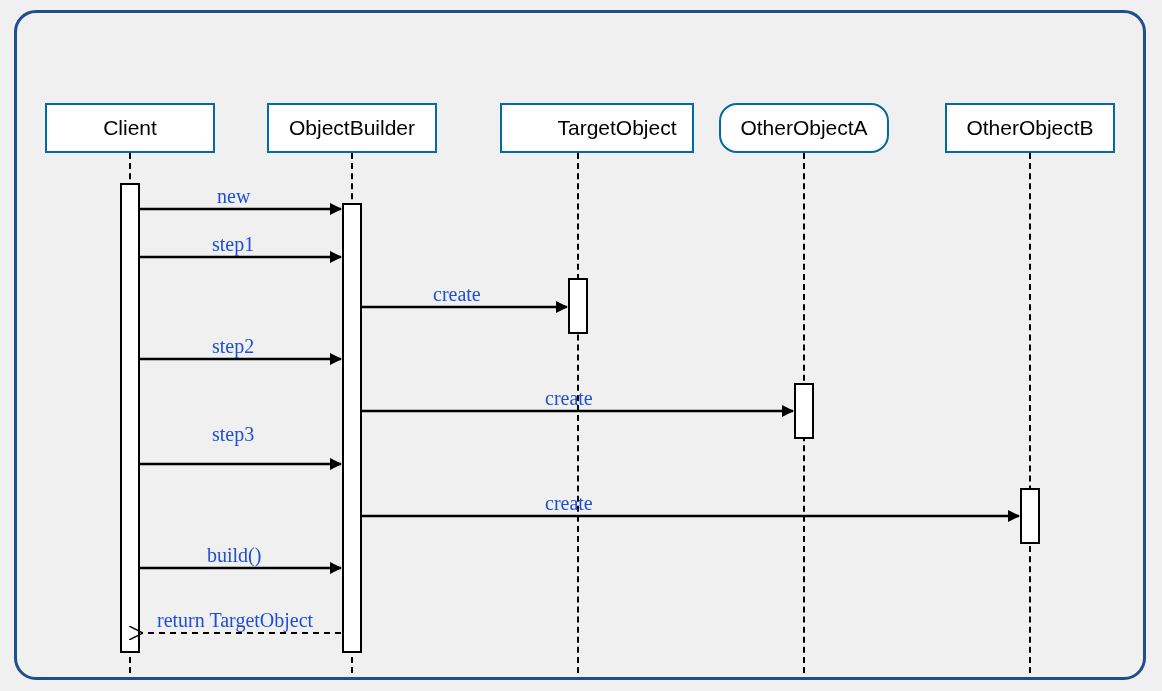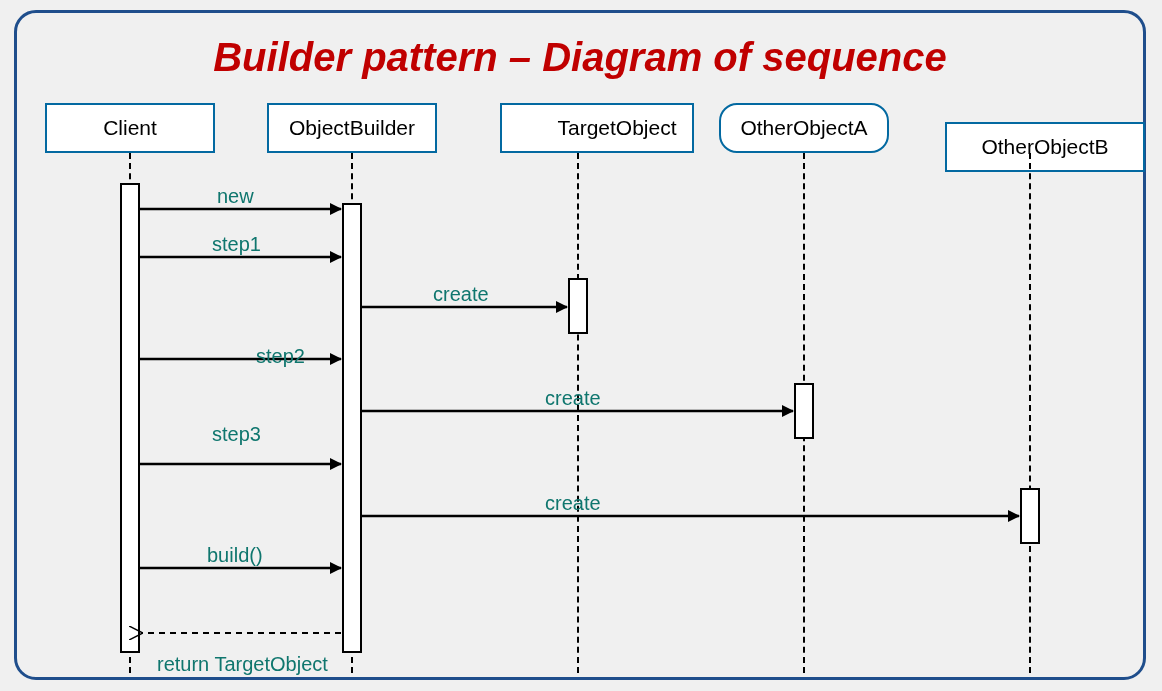--- a/index.html
+++ b/index.html
@@ -64,45 +64,45 @@
     position: absolute;
     left: 0;
     top: 0;
     width: 1132px;
     height: 670px;
     pointer-events: none;
   }
   .msg-label {
     position: absolute;
     font-size: 20px;
-    color: #0f766e;
+    color: #1d4ed8;
     white-space: nowrap;
+    font-family: Liberation Serif, serif;
   }
 </style>
 </head>
 <body>
 
 <div class="stage">
   <div class="frame">
 
-    <div class="title">Builder pattern – Diagram of sequence</div>
 
     <div class="lifeline-head" style="left:28px;  width:170px;">
         <span>Client</span>
       </div>
     <div class="lifeline-head" style="left:250px; width:170px;">
         <span>ObjectBuilder</span>
       </div>
     <div class="lifeline-head" style="left:483px; width:194px;padding-left:40px;">
         <span>TargetObject</span>
       </div>
     <div class="lifeline-head" style="left:702px; width:170px;border-radius:18px;">
         <span>OtherObjectA</span>
       </div>
-    <div class="lifeline-head" style="left:928px; width:200px;margin-top:19px;">
+    <div class="lifeline-head" style="left:928px; width:170px;">
         <span>OtherObjectB</span>
       </div>
 
     <div class="lifeline-dash" style="left:112px;  height:520px;"></div>
     <div class="lifeline-dash" style="left:334px;  height:520px;"></div>
     <div class="lifeline-dash" style="left:560px;  height:520px;"></div>
     <div class="lifeline-dash" style="left:786px;  height:520px;"></div>
     <div class="lifeline-dash" style="left:1012px; height:520px;"></div>
 
     <div class="activation" style="left:103px; top:170px; width:20px; height:470px;"></div>
@@ -136,21 +136,21 @@
       <line x1="345" y1="503" x2="1002" y2="503" stroke="#000" stroke-width="2.5" marker-end="url(#arrow-solid)"></line>
 
       <line x1="123" y1="555" x2="324" y2="555" stroke="#000" stroke-width="2.5" marker-end="url(#arrow-solid)"></line>
 
       <line x1="324" y1="620" x2="124" y2="620" stroke="#000" stroke-width="2" stroke-dasharray="6 5" marker-end="url(#arrow-open)"></line>
     </svg>
 
     <div class="msg-label" style="left:200px; top:172px;">new</div>
     <div class="msg-label" style="left:195px; top:220px;text-align:right;">step1</div>
     <div class="msg-label" style="left:416px; top:270px;">create</div>
-    <div class="msg-label" style="left:195px; top:332px;margin-left:44px;">step2</div>
+    <div class="msg-label" style="left:195px; top:322px;">step2</div>
     <div class="msg-label" style="left:528px; top:374px;">create</div>
     <div class="msg-label" style="left:195px; top:410px;">step3</div>
     <div class="msg-label" style="left:528px; top:479px;">create</div>
     <div class="msg-label" style="left:190px; top:531px;text-align:center;">build()</div>
-    <div class="msg-label" style="left:140px; top:596px;margin-top:44px;">return TargetObject</div>
+    <div class="msg-label" style="left:140px; top:596px;">return TargetObject</div>
 
   </div>
 </div>
 
 </body></html>

